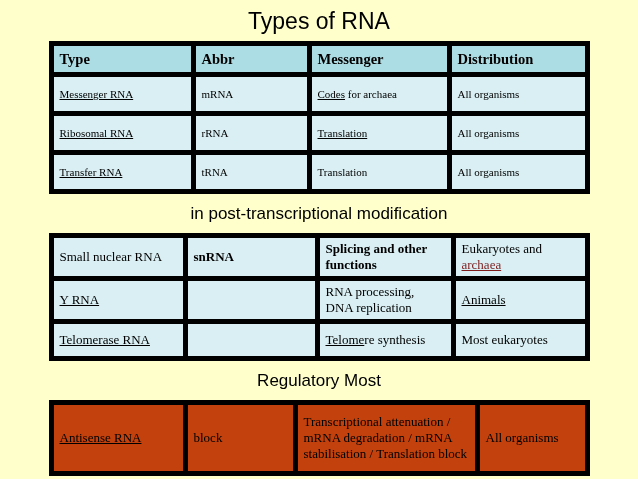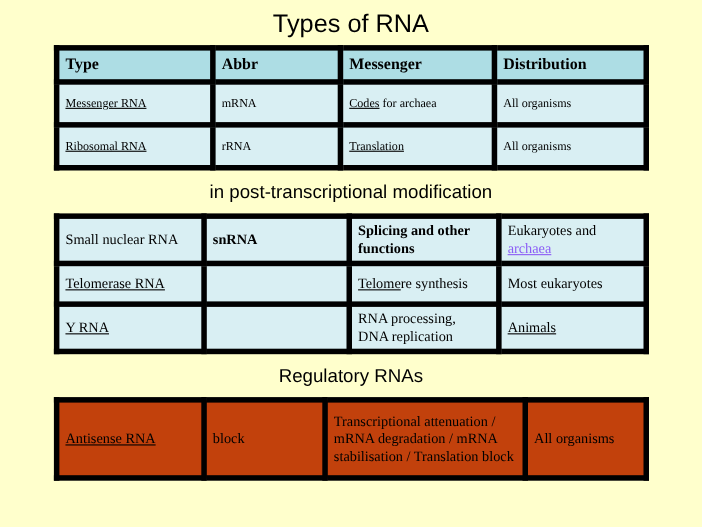--- a/index.html
+++ b/index.html
@@ -89,21 +89,21 @@
     background: #c2410c;
     font-size: 13px;
     height: 60px;
   }
   .t3 .c1 { width: 134px; }
   .t3 .c2 { width: 110px; }
   .t3 .c3 { width: 182px; }
   .t3 .c4 { width: 110px; text-align: center; }
 
   .u { text-decoration: underline; }
-  .link { color: #8b5cf6; text-decoration: underline; }
+  .link { color: #7f1d1d; text-decoration: underline; }
   .nowrapcell { white-space: normal; }
 </style>
 </head>
 <body>
 
 <div class="slide">
 
   <div class="title">Types of RNA</div>
 
   <table class="t1">
@@ -127,55 +127,61 @@
         <td>mRNA</td>
         <td><span class="u">Codes</span><span> for archaea</span></td>
         <td>All organisms</td>
       </tr>
       <tr>
         <td><span class="u">Ribosomal RNA</span></td>
         <td>rRNA</td>
         <td><span class="u">Translation</span><span></span></td>
         <td>All organisms</td>
       </tr>
+      <tr>
+        <td><span class="u">Transfer RNA</span></td>
+        <td>tRNA</td>
+        <td><span>Translation</span></td>
+        <td>All organisms</td>
+      </tr>
     </tbody>
   </table>
 
   <div class="subhead">in post-transcriptional modification</div>
 
   <table class="t2">
     <colgroup>
       <col class="c1">
         <col class="c2">
         <col class="c3">
         <col class="c4">
     </colgroup>
     <tbody>
       <tr>
         <td>Small nuclear RNA</td>
         <td class="bold">snRNA</td>
         <td class="bold">Splicing and other functions</td>
         <td><span>Eukaryotes and </span><span class="link">archaea</span></td>
       </tr>
       <tr>
+        <td><span class="u">Y RNA</span></td>
+        <td></td>
+        <td>RNA processing, DNA replication</td>
+        <td><span class="u">Animals</span></td>
+      </tr>
+      <tr>
         <td><span class="u">Telomerase RNA</span></td>
         <td></td>
         <td><span class="u">Telome</span><span>re synthesis</span></td>
         <td>Most eukaryotes</td>
       </tr>
-      <tr>
-        <td><span class="u">Y RNA</span></td>
-        <td></td>
-        <td>RNA processing, DNA replication</td>
-        <td><span class="u">Animals</span></td>
-      </tr>
     </tbody>
   </table>
 
-  <div class="subhead">Regulatory RNAs</div>
+  <div class="subhead">Regulatory Most</div>
 
   <table class="t3">
     <colgroup>
       <col class="c1">
         <col class="c2">
         <col class="c3">
         <col class="c4">
     </colgroup>
     <tbody>
       <tr>

